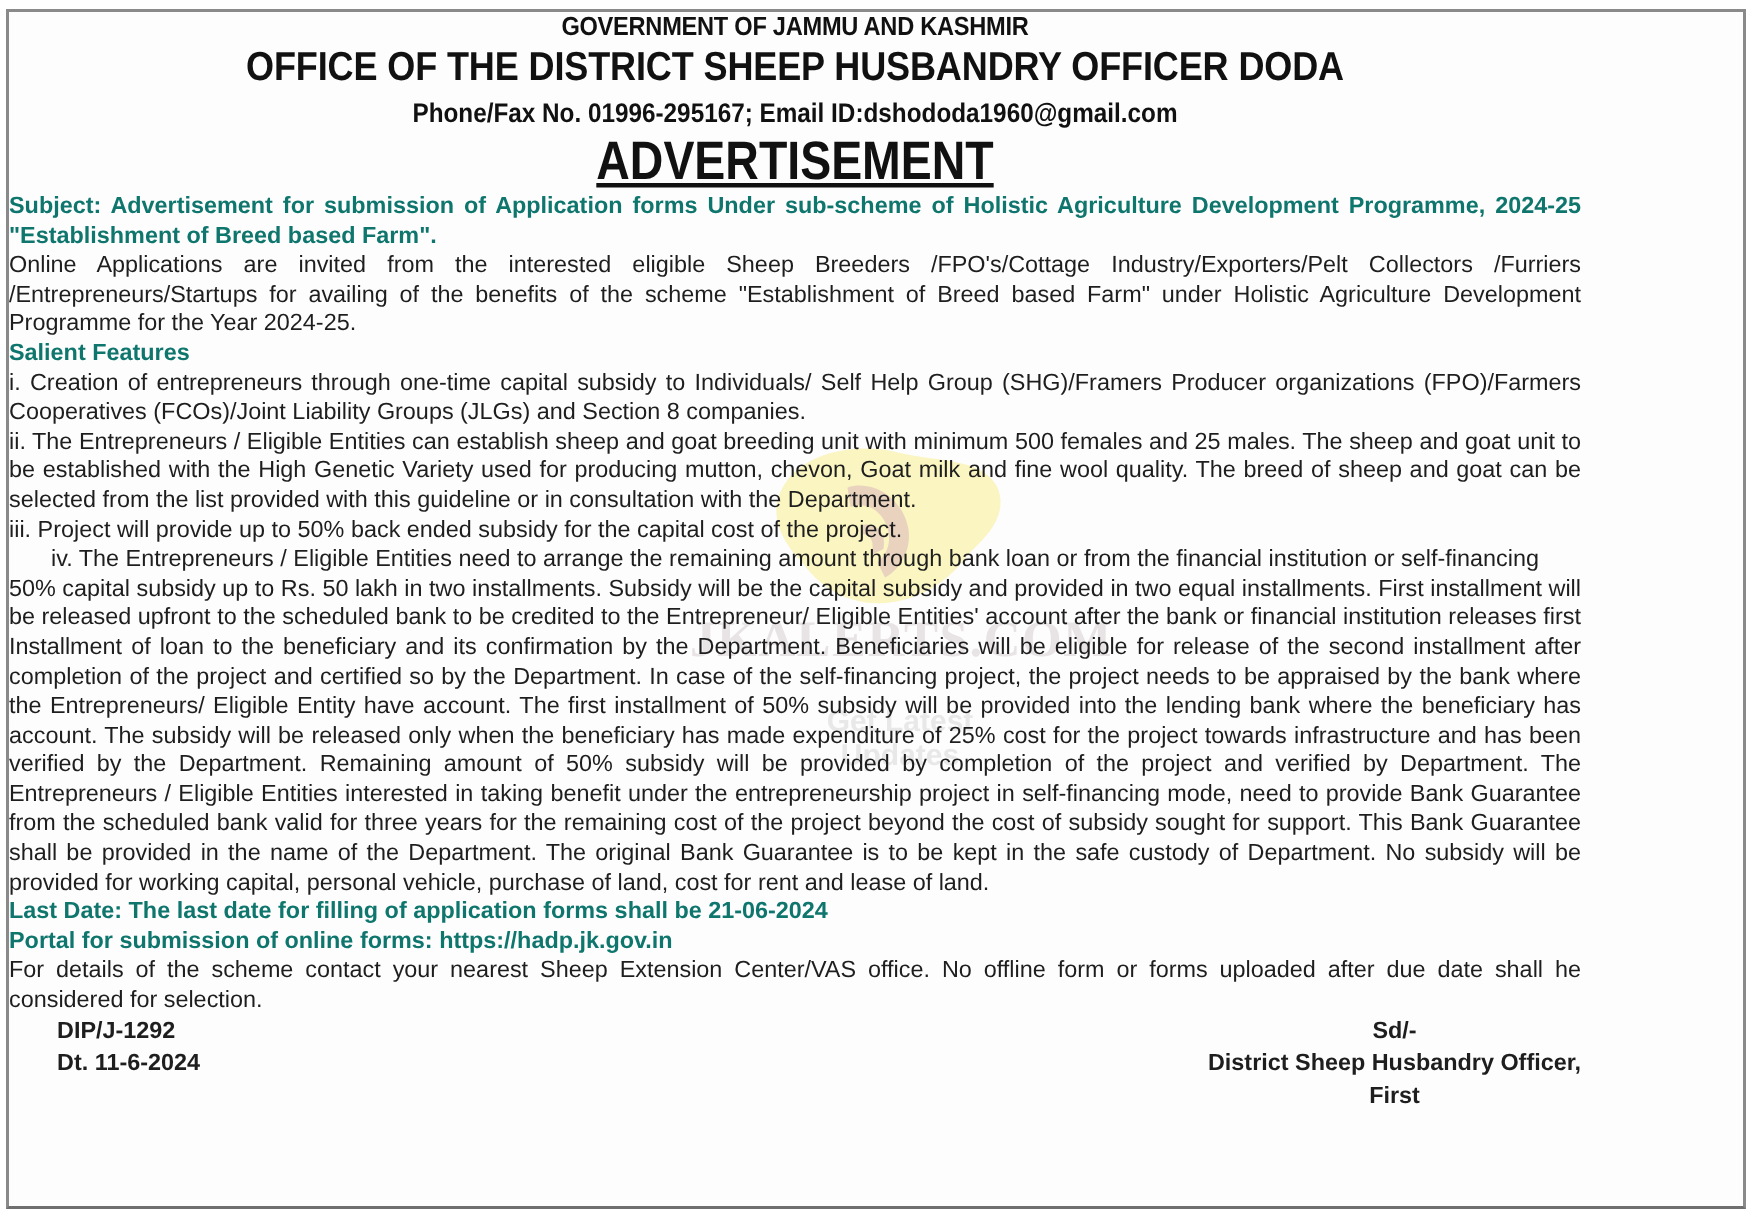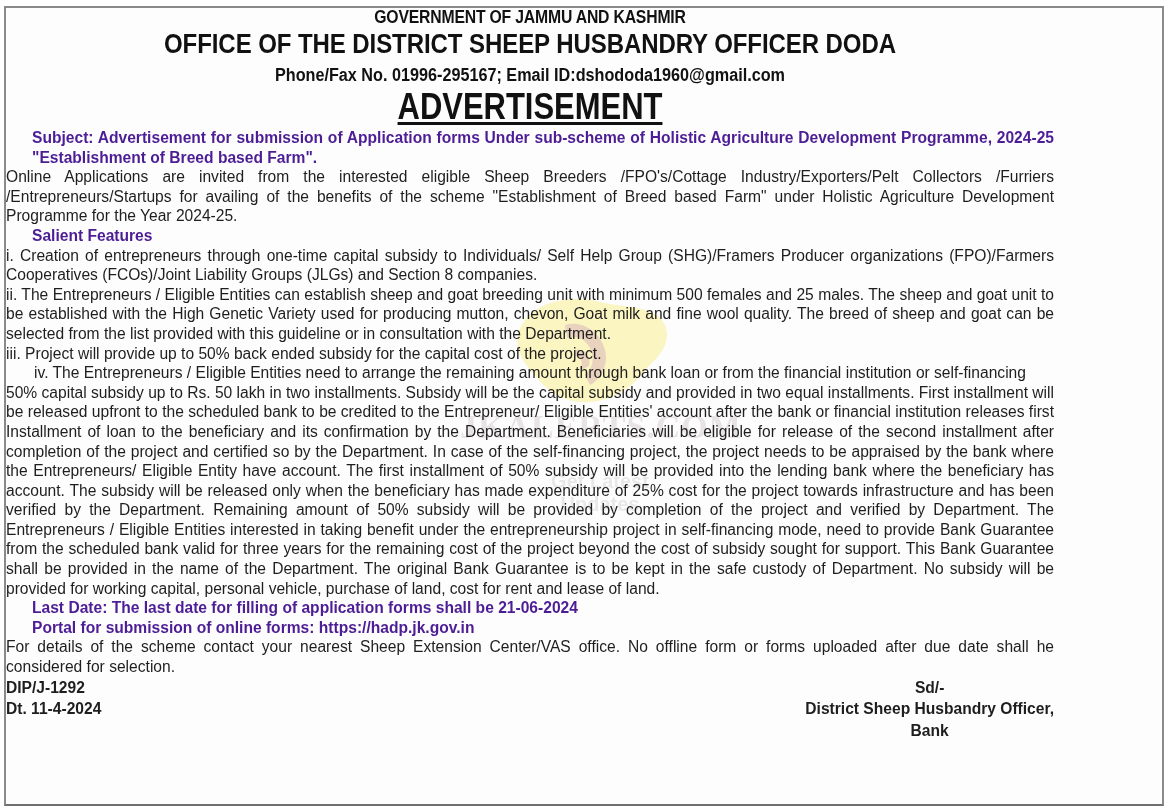--- a/index.html
+++ b/index.html
@@ -14,24 +14,24 @@
       font-family: "Liberation Sans", sans-serif; color: #1e1e1e;
     }
     .hdr { text-align: center; font-family: "Liberation Sans", sans-serif; font-weight: bold; color: #111; }
     .gov { font-size: 17.5px; letter-spacing: -0.2px; transform: scaleX(0.9); margin-top: 1px; height: 21px; line-height: 21px; }
     .office { font-size: 27px; line-height: 32px; height: 32px; transform: scaleX(0.89); letter-spacing: -0.1px; }
     .contact { font-size: 18px; line-height: 25px; height: 25px; transform: scaleX(0.9); margin-top: 3px; }
     .advert { font-size: 36px; line-height: 38px; height: 40px; transform: scaleX(0.86); }
     .advert span { text-decoration: underline; text-decoration-thickness: 3px; text-underline-offset: 3px; }
     .body { font-size: 15.6px; line-height: 19.6px; text-align: justify; padding: 0 0 0 0; }
     .body p { margin: 0; }
-    .b { font-weight: bold; color: #4c1d95; padding-left: 26px; }
+    .b { font-weight: bold; color: #0f766e; }
     .subject { margin-top: 2px; }
     .last-line-left { text-align: center; }
-    .sig-row { position: relative; height: 62px; margin-top: 0px; }
+    .sig-row { position: relative; height: 62px; margin-top: 0px; margin-left: 32px; }
     .sig-left { position: absolute; left: 0; top: 0; font-weight: bold; line-height: 21.5px; font-size: 15.6px; }
     .sig-right { position: absolute; right: 0; top: 0; font-weight: bold; text-align: center; line-height: 21.5px; font-size: 15.6px; }
     .watermark {
       position: absolute; left: 505px; top: 290px; width: 170px; height: 120px; pointer-events: none;
     }
     .wm-text {
       position: absolute; left: 460px; top: 408px; width: 240px; text-align: center;
       font-family: "Liberation Serif", serif; font-weight: bold; font-size: 34px; letter-spacing: 1px;
       color: rgba(180, 160, 165, 0.28); pointer-events: none;
     }
@@ -72,22 +72,22 @@
 
     <p>50% capital subsidy up to Rs. 50 lakh in two installments. Subsidy will be the capital subsidy and provided in two equal installments. First installment will be released upfront to the scheduled bank to be credited to the Entrepreneur/ Eligible Entities' account after the bank or financial institution releases first Installment of loan to the beneficiary and its confirmation by the Department. Beneficiaries will be eligible for release of the second installment after completion of the project and certified so by the Department. In case of the self-financing project, the project needs to be appraised by the bank where the Entrepreneurs/ Eligible Entity have account. The first installment of 50% subsidy will be provided into the lending bank where the beneficiary has account. The subsidy will be released only when the beneficiary has made expenditure of 25% cost for the project towards infrastructure and has been verified by the Department. Remaining amount of 50% subsidy will be provided by completion of the project and verified by Department. The Entrepreneurs / Eligible Entities interested in taking benefit under the entrepreneurship project in self-financing mode, need to provide Bank Guarantee from the scheduled bank valid for three years for the remaining cost of the project beyond the cost of subsidy sought for support. This Bank Guarantee shall be provided in the name of the Department. The original Bank Guarantee is to be kept in the safe custody of Department. No subsidy will be provided for working capital, personal vehicle, purchase of land, cost for rent and lease of land.</p>
 
     <p class="b">Last Date: The last date for filling of application forms shall be 21-06-2024</p>
     <p class="b"><span>Portal for submission of online forms: </span><span>https://hadp.jk.gov.in</span></p>
     <p>For details of the scheme contact your nearest Sheep Extension Center/VAS office. No offline form or forms uploaded after due date shall he considered for selection.</p>
 
     <div class="sig-row">
       <div class="sig-left">
         <div>DIP/J-1292</div>
-        <div>Dt. 11-4-2024</div>
+        <div>Dt. 11-6-2024</div>
       </div>
       <div class="sig-right">
         <div>Sd/-</div>
         <div>District Sheep Husbandry Officer,</div>
-        <div>Bank</div>
+        <div>First</div>
       </div>
     </div>
   </div>
 </div>
 
 </body></html>

